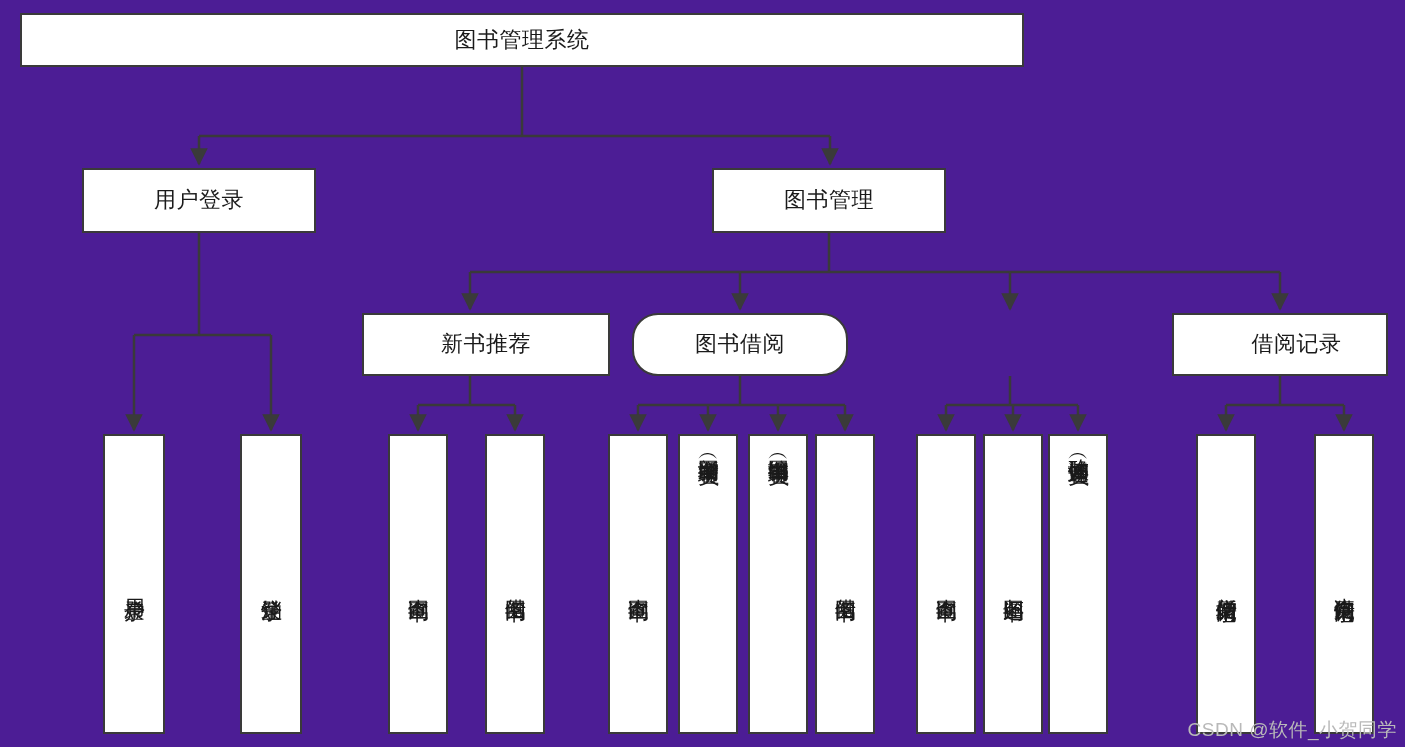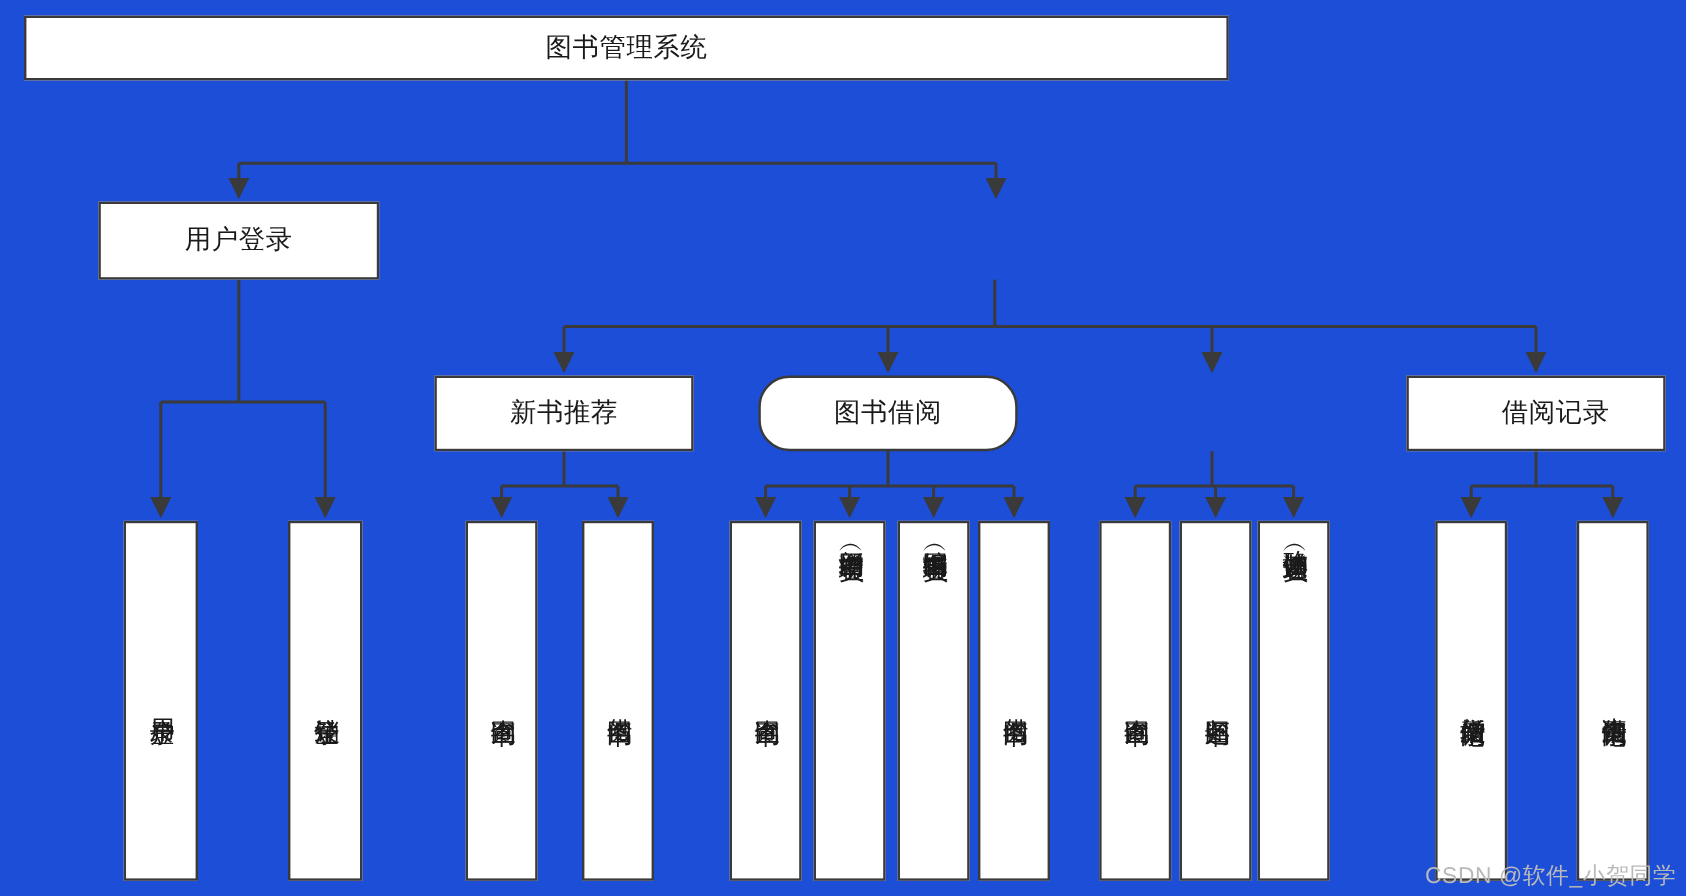--- a/index.html
+++ b/index.html
@@ -8,21 +8,21 @@
     padding: 0;
     background: #ffffff;
   }
   body {
     font-family: "Liberation Sans", "DejaVu Sans", sans-serif;
   }
   #diagram-root {
     position: relative;
     width: 1405px;
     height: 747px;
-    background: #1d4ed8;
+    background: #4c1d95;
     overflow: hidden;
   }
   #edge-layer {
     position: absolute;
     left: 0;
     top: 0;
     width: 1405px;
     height: 747px;
     pointer-events: none;
   }
@@ -125,22 +125,25 @@
     </g>
   </svg>
 
   <div class="node h-node" style="left:20px; top:13px; width:1004px; height:54px;">
     <span class="node-label">图书管理系统</span>
   </div>
 
   <div class="node h-node" style="left:82px; top:168px; width:234px; height:65px;">
     <span class="node-label">用户登录</span>
   </div>
+  <div class="node h-node" style="left:712px; top:168px; width:234px; height:65px;">
+    <span class="node-label">图书管理</span>
+  </div>
 
-  <div class="node h-node" style="left:362px; top:313px; width:216px; height:63px;align-items:center;">
+  <div class="node h-node" style="left:362px; top:313px; width:248px; height:63px;align-items:center;">
     <span class="node-label">新书推荐</span>
   </div>
   <div class="node h-node" style="left:632px; top:313px; width:216px; height:63px;border-radius:26px;">
     <span class="node-label">图书借阅</span>
   </div>
   <div class="node h-node" style="left:1172px; top:313px; width:216px; height:63px;padding-left:33px;">
     <span class="node-label">借阅记录</span>
   </div>
 
   <div class="node v-node v-center" style="left:103px; top:434px; width:62px; height:300px;">

